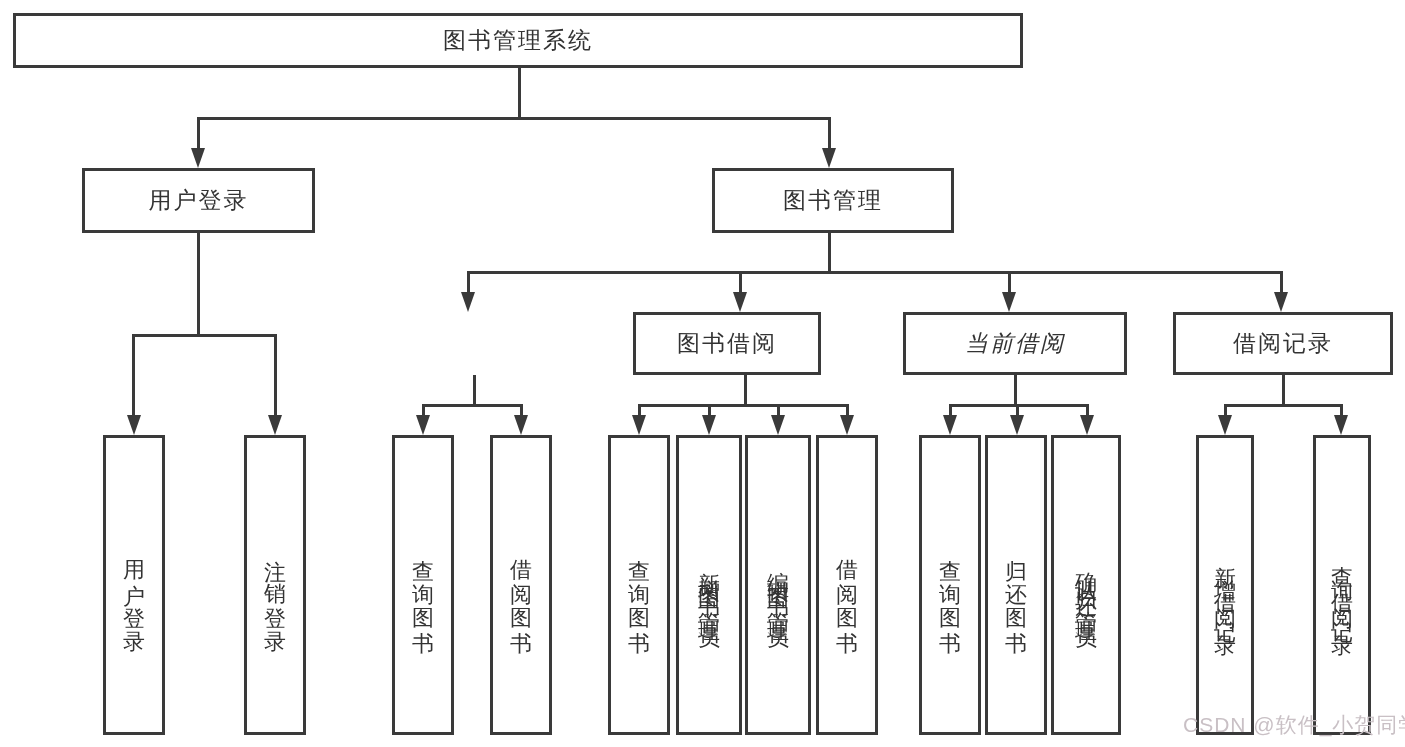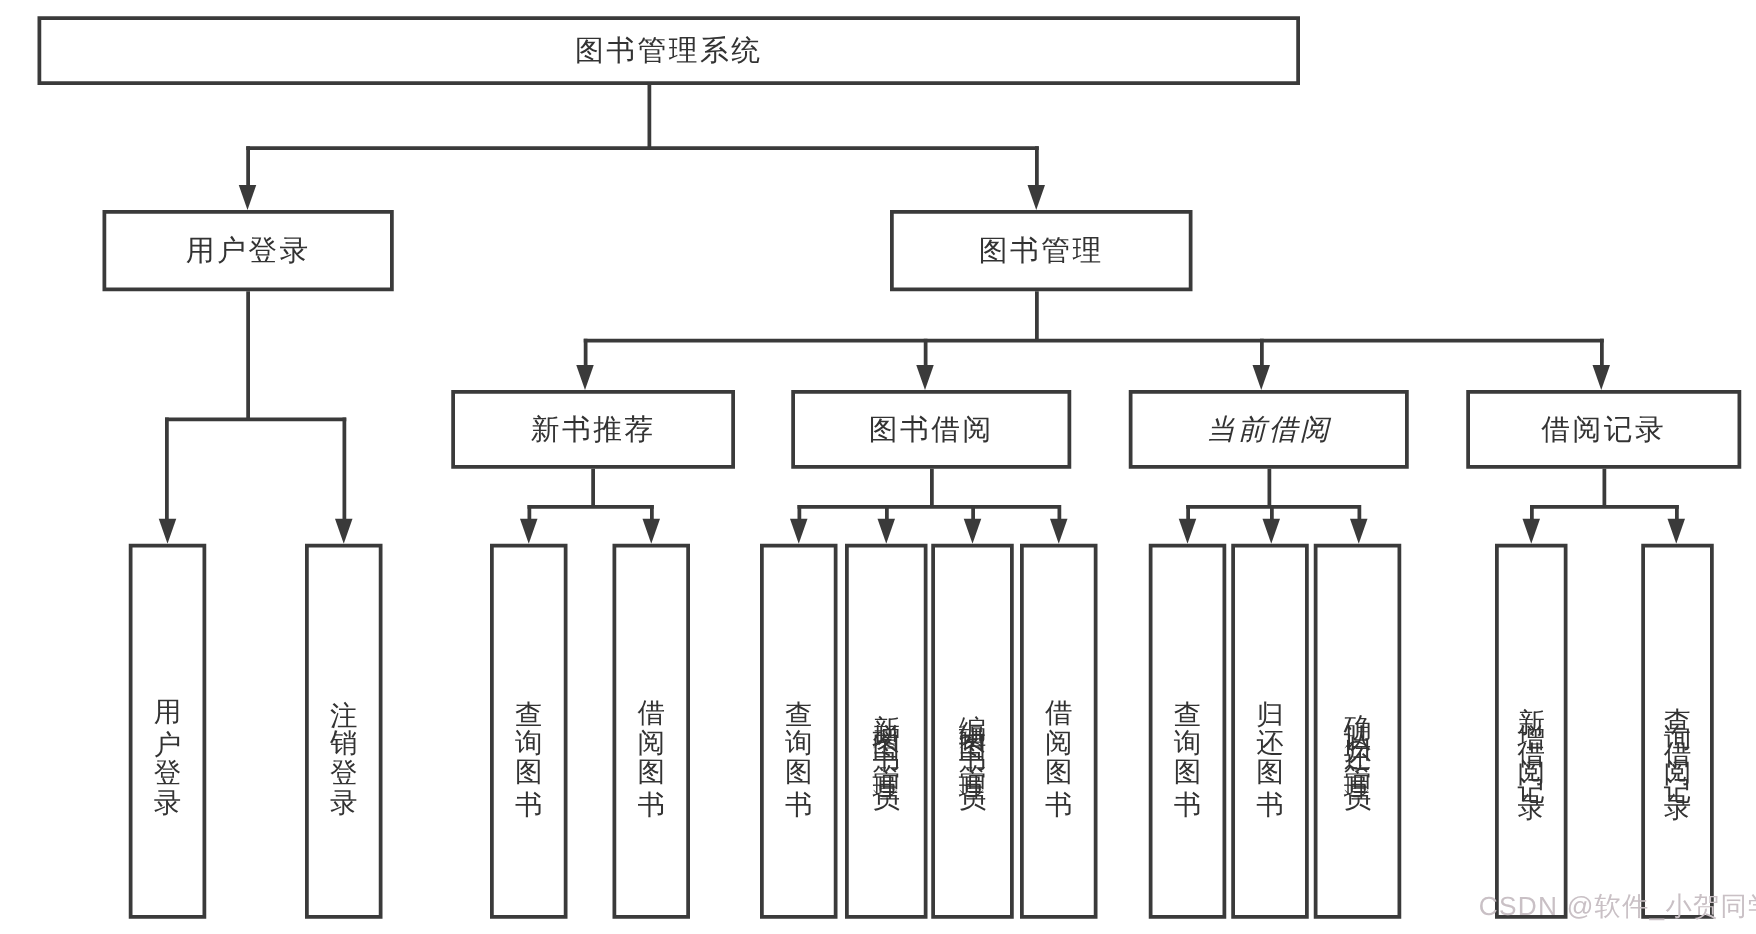--- a/index.html
+++ b/index.html
@@ -28,21 +28,21 @@
   #watermark{
     position:absolute;left:1183px;top:711px;z-index:5;
     font-size:21px;color:#c9c0c5;letter-spacing:1px;white-space:nowrap;
   }
 </style>
 </head>
 <body>
 
 <div id="stage">
 
-  <div class="box" style="left:13px;top:13px;width:1010px;height:55px;margin-left:17px;">图书管理系统</div>
+  <div class="box" style="left:13px;top:13px;width:1010px;height:55px;">图书管理系统</div>
 
   <div class="vline" style="left:518px;top:66px;height:53px;"></div>
   <div class="hline" style="left:197px;top:117px;width:634px;"></div>
   <div class="vline" style="left:197px;top:117px;height:34px;"></div>
   <div class="arrow" style="left:191px;top:148px;"></div>
   <div class="vline" style="left:828px;top:117px;height:34px;"></div>
   <div class="arrow" style="left:822px;top:148px;"></div>
 
   <div class="box" style="left:82px;top:168px;width:233px;height:65px;">用户登录</div>
   <div class="box" style="left:712px;top:168px;width:242px;height:65px;">图书管理</div>
@@ -58,22 +58,21 @@
   <div class="hline" style="left:467px;top:271px;width:816px;"></div>
   <div class="vline" style="left:467px;top:271px;height:25px;"></div>
   <div class="arrow" style="left:461px;top:292px;"></div>
   <div class="vline" style="left:739px;top:271px;height:25px;"></div>
   <div class="arrow" style="left:733px;top:292px;"></div>
   <div class="vline" style="left:1008px;top:271px;height:25px;"></div>
   <div class="arrow" style="left:1002px;top:292px;"></div>
   <div class="vline" style="left:1280px;top:271px;height:25px;"></div>
   <div class="arrow" style="left:1274px;top:292px;"></div>
 
-  <div class="box" style="left:361px;top:312px;width:227px;height:63px;">新书推荐</div>
-  <div class="box" style="left:633px;top:312px;width:224px;height:63px;">图书借阅</div>
+  <div class="box" style="left:633px;top:312px;width:188px;height:63px;">图书借阅</div>
   <div class="box" style="left:903px;top:312px;width:224px;height:63px;font-style:italic;">当前借阅</div>
   <div class="box" style="left:1173px;top:312px;width:220px;height:63px;">借阅记录</div>
 
   <div class="vline" style="left:473px;top:375px;height:31px;"></div>
   <div class="hline" style="left:422px;top:404px;width:101px;"></div>
   <div class="vline" style="left:422px;top:404px;height:15px;"></div>
   <div class="arrow" style="left:416px;top:415px;"></div>
   <div class="vline" style="left:520px;top:404px;height:15px;"></div>
   <div class="arrow" style="left:514px;top:415px;"></div>
 

